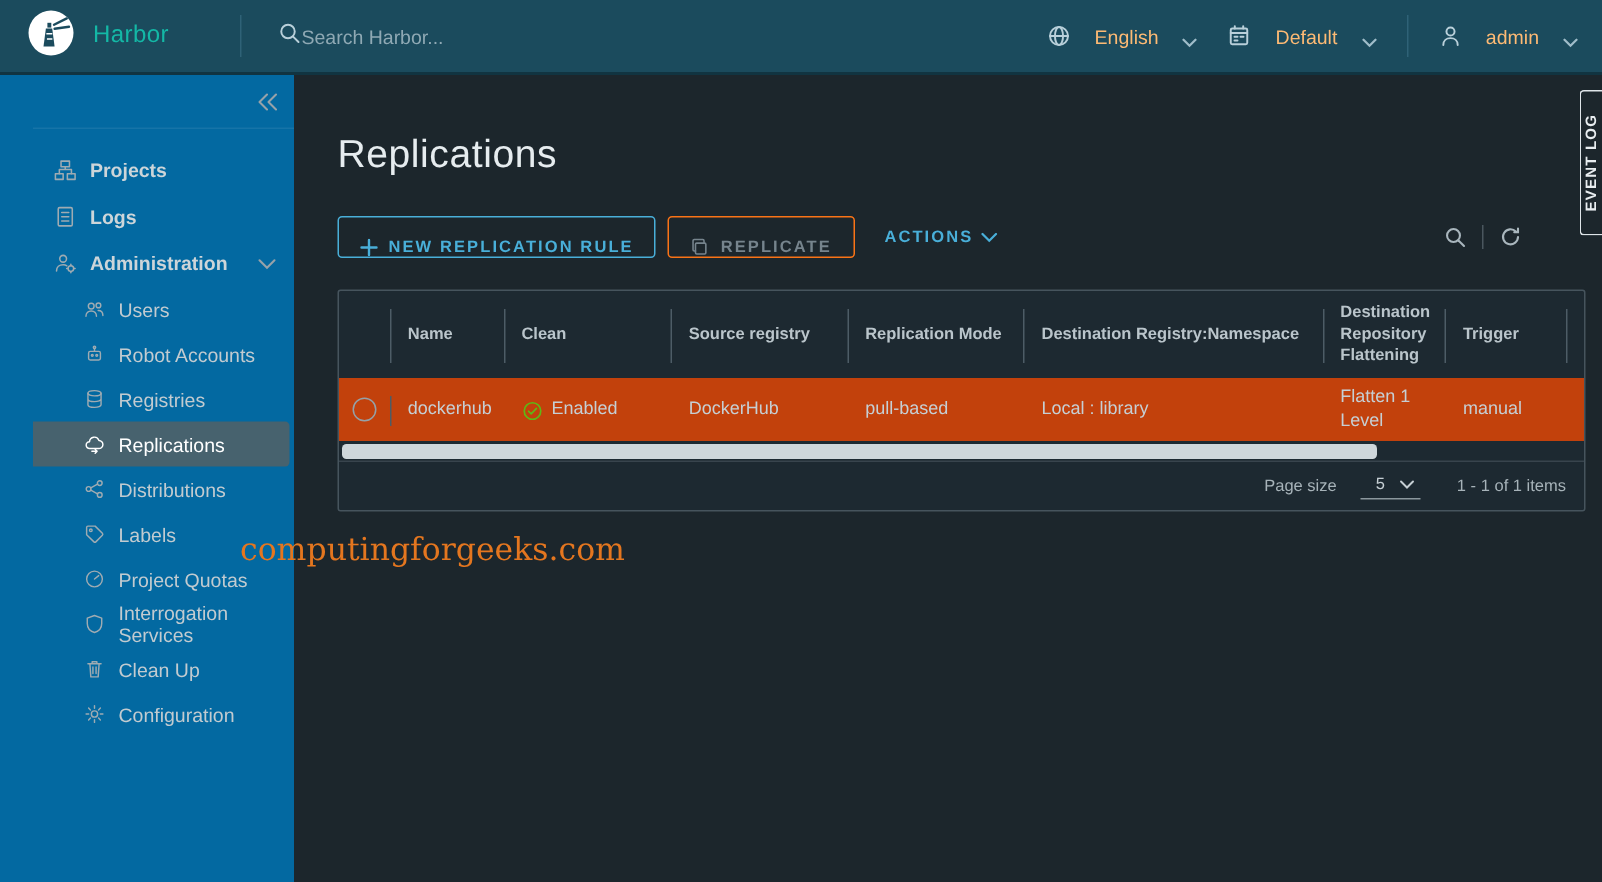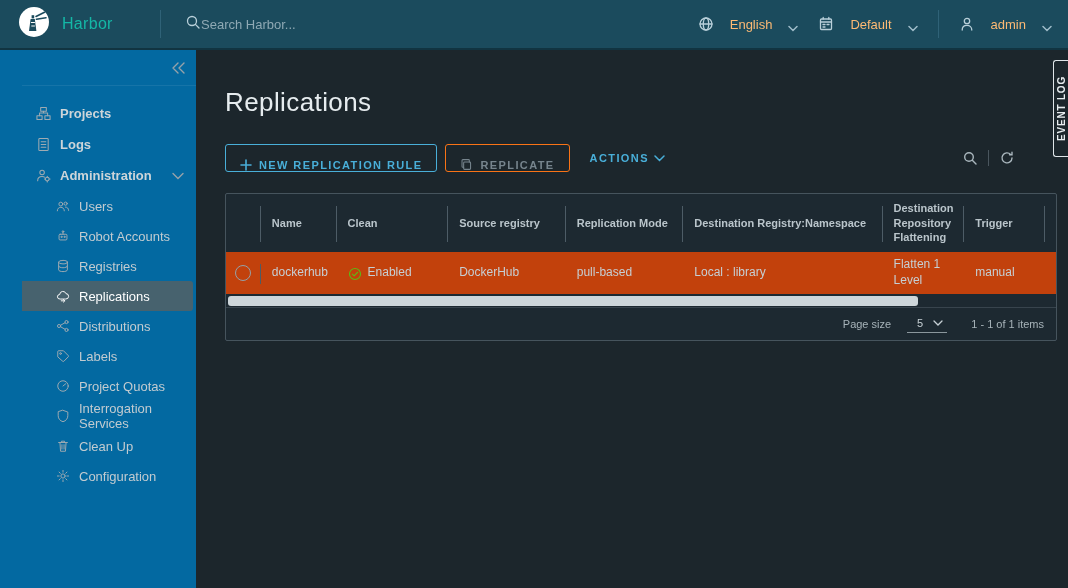--- a/index.html
+++ b/index.html
@@ -355,14 +355,15 @@
         </span>
         <span class="range">1 - 1 of 1 items</span>
       </div>
     </div>
   </main>
 
   <div class="eventlog">
     <span>EVENT LOG</span>
   </div>
 
+  <div class="watermark">computingforgeeks.com</div>
 
 </div>
 
 </body></html>

